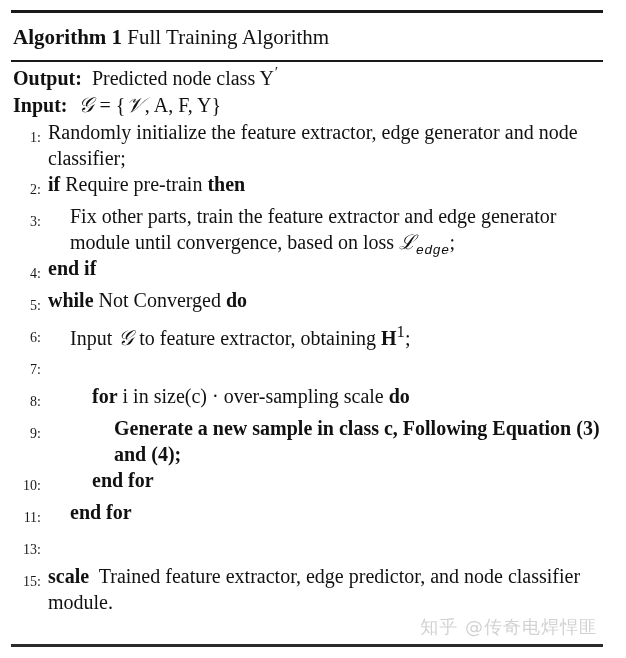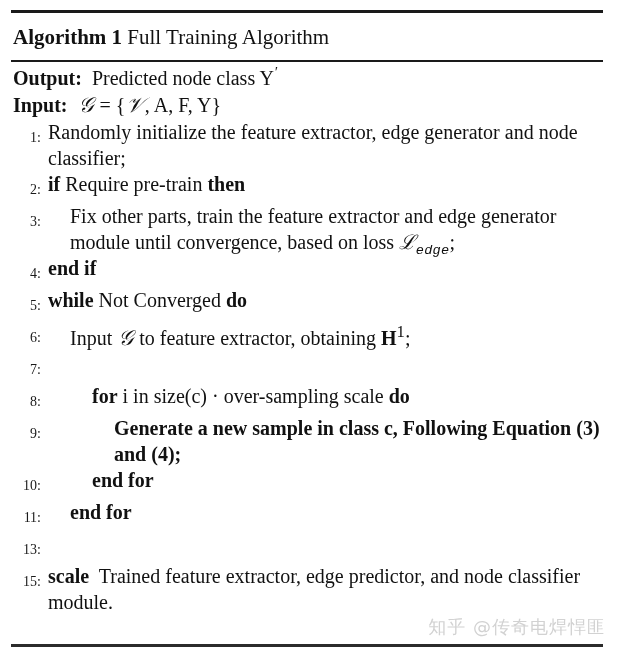--- a/index.html
+++ b/index.html
@@ -105,21 +105,21 @@
     line-height: 0;
     letter-spacing: 0.3px;
     font-family: Liberation Mono, monospace;
   }
   .lam {
     font-family: "DejaVu Serif", serif;
     font-style: italic;
   }
   .watermark {
     position: absolute;
-    right: 20px;
+    right: 28px;
     bottom: 19px;
     font-size: 18px;
     color: #d2d2d2;
     font-family: "DejaVu Sans", sans-serif;
     letter-spacing: 1px;
     white-space: nowrap;
     user-select: none;
   }
   .bottom-rule-wrap {
     position: absolute;

